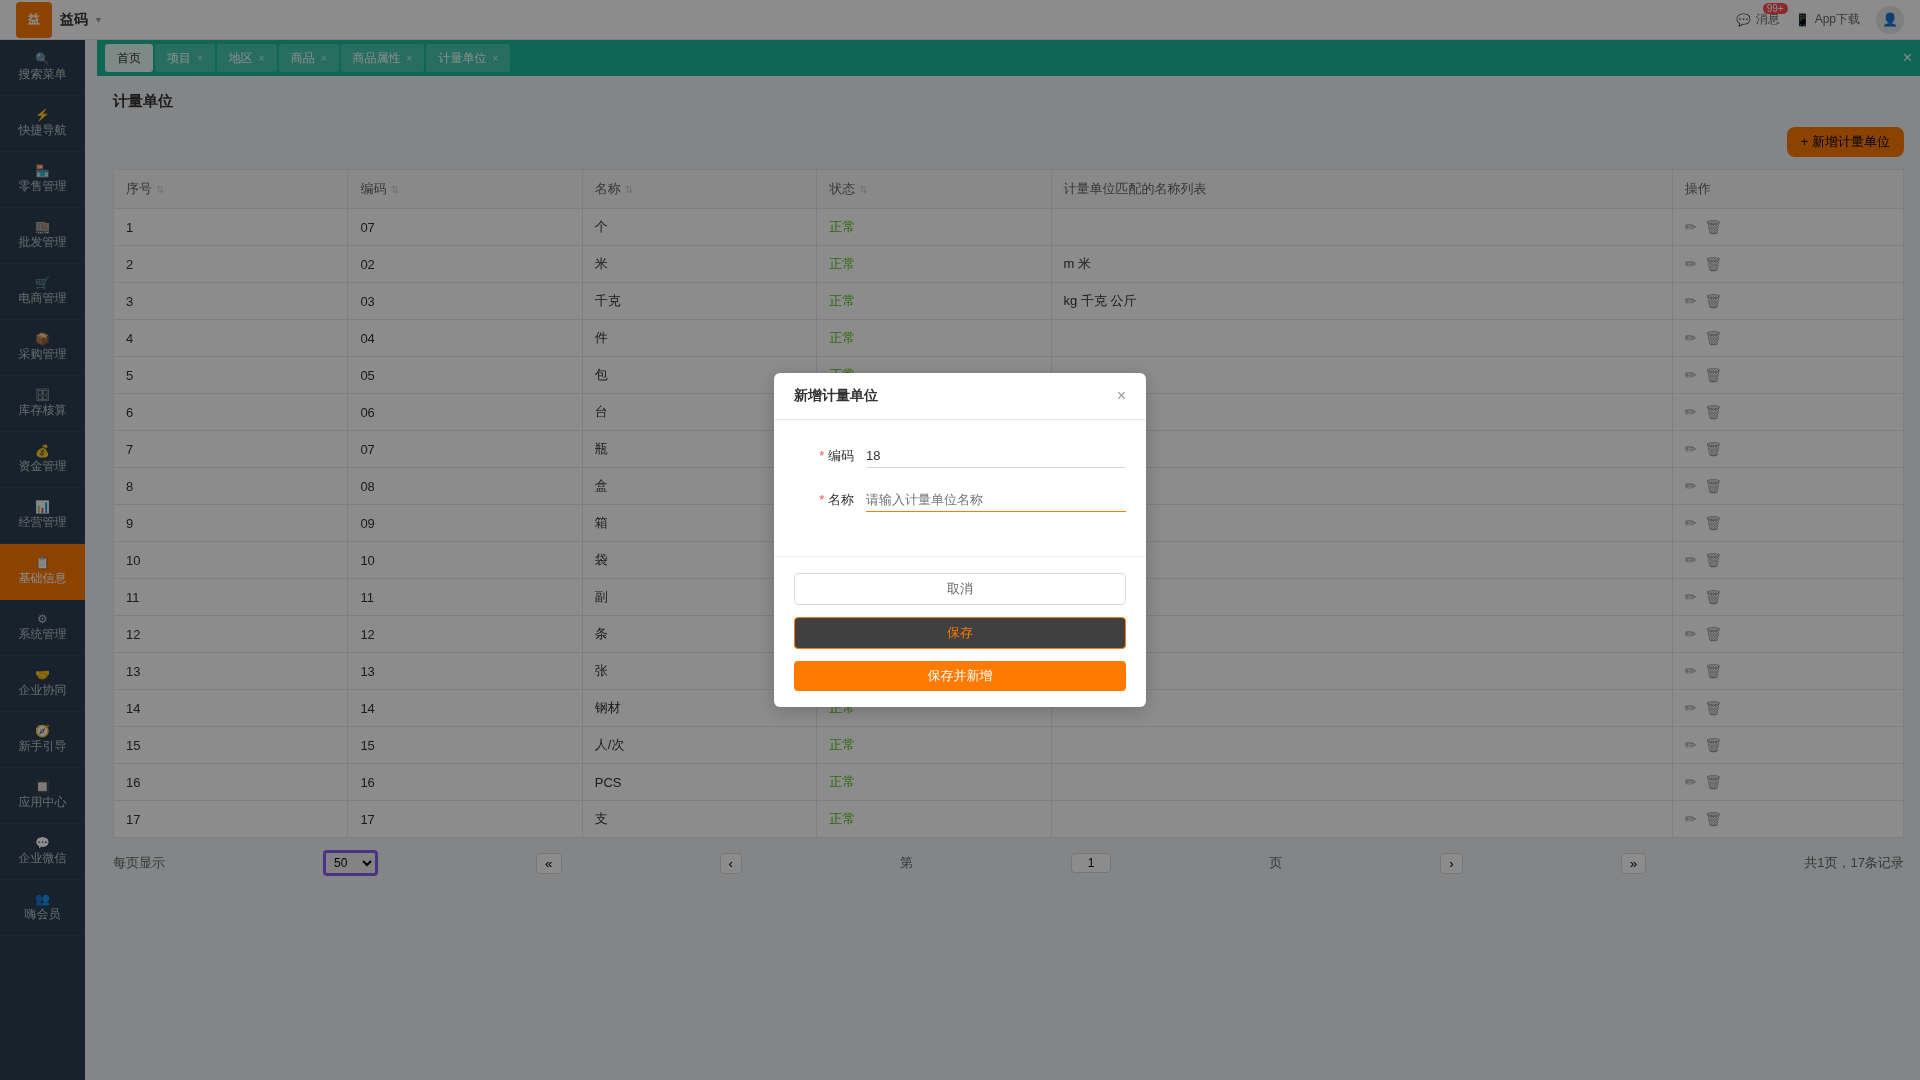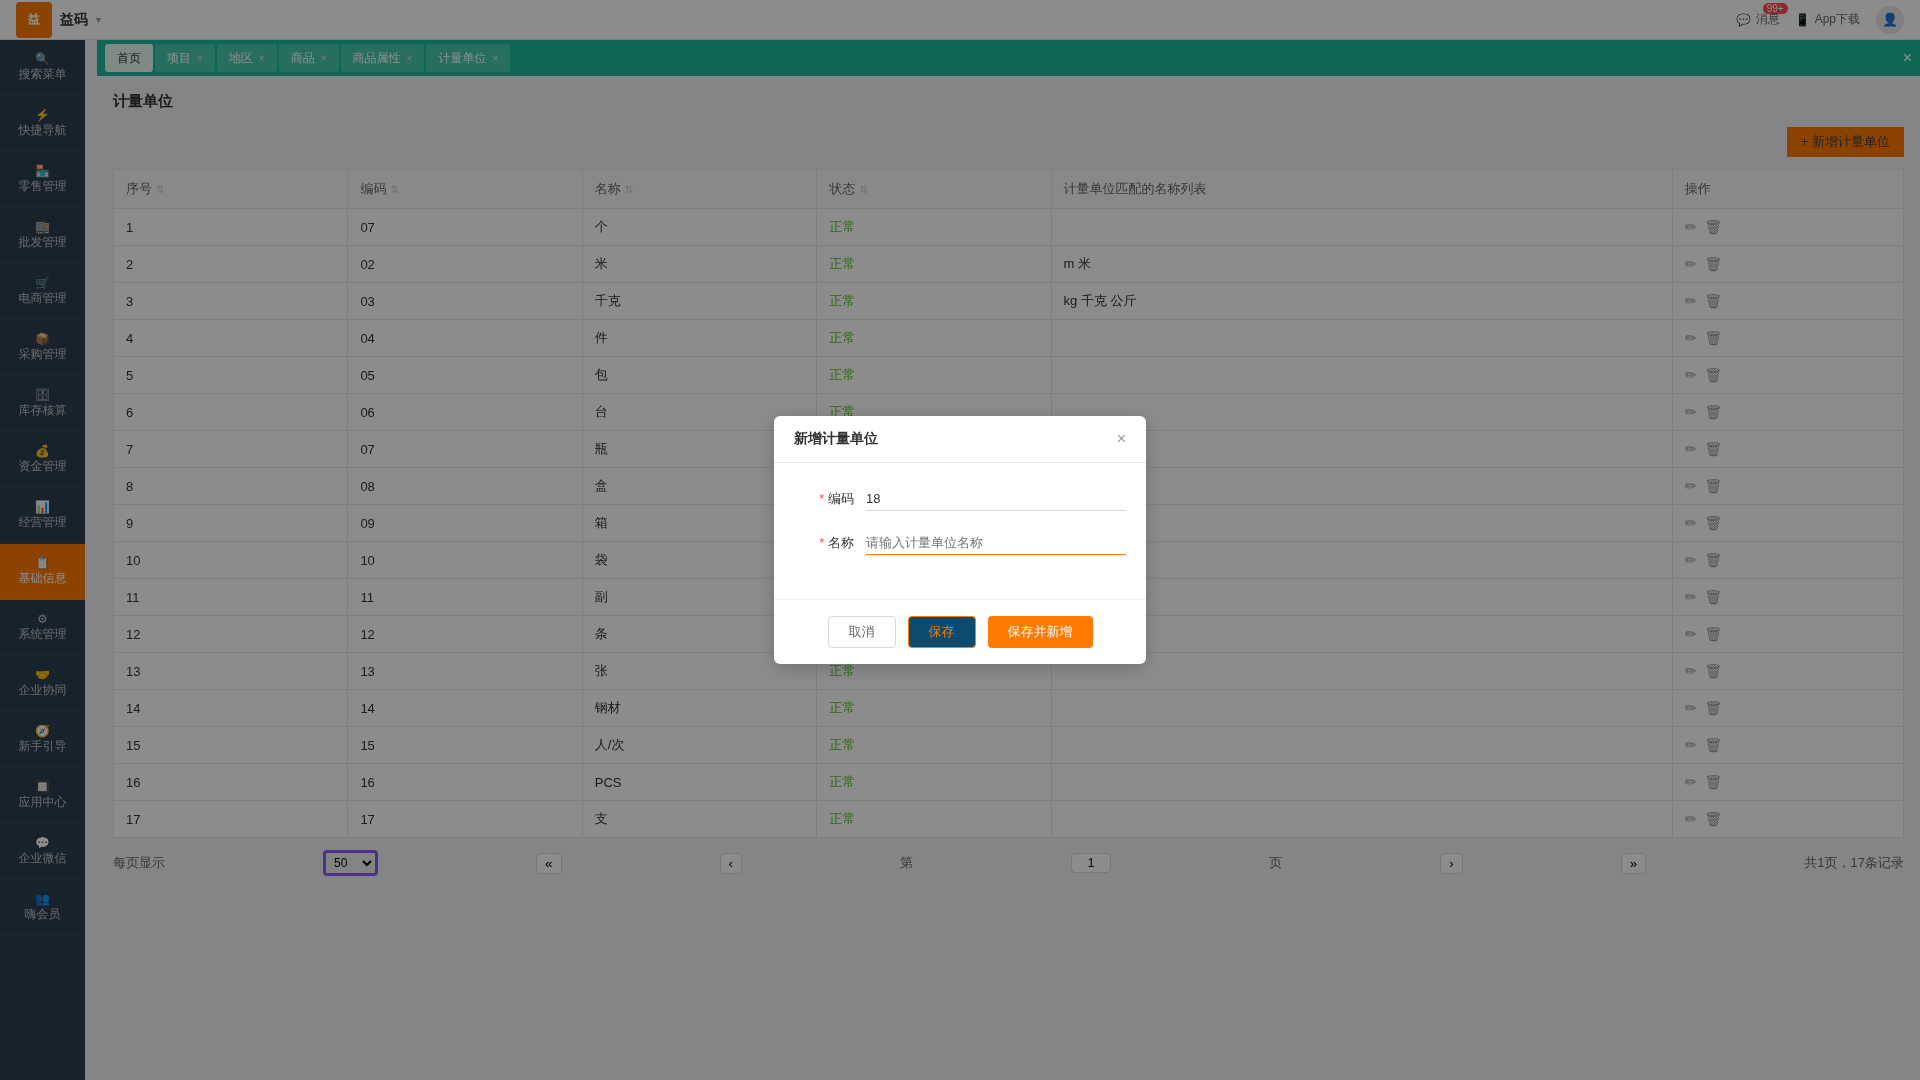--- a/index.html
+++ b/index.html
@@ -152,24 +152,24 @@
     }
 
     
     .table-toolbar {
       display: flex;
       justify-content: flex-end;
       margin-bottom: 12px;
     }
     .btn-add {
       background: #ff7a00;
-      color: #404040;
+      color: #000000;
       border: none;
       padding: 6px 14px;
-      border-radius: 0;
+      border-radius: 8px;
       cursor: pointer;
       font-size: 13px;
     }
     .data-table {
       width: 100%;
       border-collapse: collapse;
       background: #fff;
     }
     .data-table th {
       background: #fafafa;
@@ -278,39 +278,39 @@
       outline: none;
       color: #333;
     }
     .form-input.active-border { border-bottom: 1px solid #ff7a00; }
     .modal-footer {
       padding: 16px 20px;
       display: flex;
       justify-content: center;
       gap: 12px;
       border-top: 1px solid #f0f0f0;
+      flex-direction: column;
     }
     .btn-cancel {
       border: 1px solid #d9d9d9;
       background: #fff;
       color: #666;
       padding: 6px 20px;
       border-radius: 4px;
       cursor: pointer;
       font-size: 13px;
     }
     .btn-save {
       border: 1px solid #ff7a00;
-      background: #0c4a6e;
+      background: #404040;
       color: #ff7a00;
       padding: 6px 20px;
       border-radius: 4px;
       cursor: pointer;
       font-size: 13px;
-      text-align: right;
     }
     .btn-save-new {
       background: #ff7a00;
       color: #fff;
       border: none;
       padding: 6px 20px;
       border-radius: 4px;
       cursor: pointer;
       font-size: 13px;
     }

